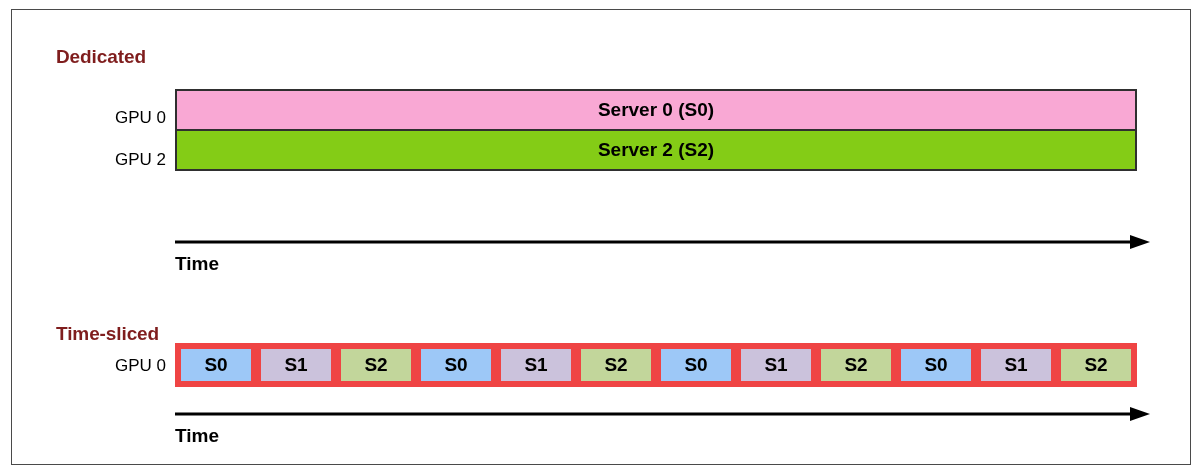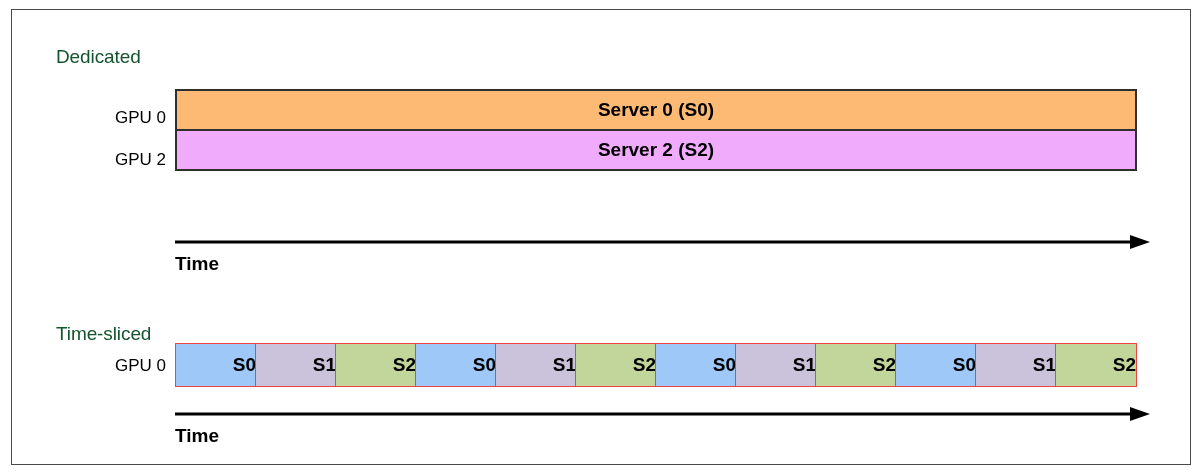--- a/index.html
+++ b/index.html
@@ -19,22 +19,22 @@
     width: 1180px;
     height: 456px;
     border: 1px solid #4a4a4a;
     background: #ffffff;
   }
 
   
   .section-heading {
     position: absolute;
     font-size: 19px;
-    font-weight: normal;
-    color: #14532d;
+    font-weight: bold;
+    color: #7f1d1d;
     letter-spacing: -0.1px;
     white-space: nowrap;
   }
   #heading-dedicated  { left: 44px; top: 36px; }
   #heading-timesliced { left: 44px; top: 277px; margin-top: 36px; }
 
   
   .row-label {
     position: absolute;
     width: 110px;
@@ -73,25 +73,25 @@
   #sliced-row {
     position: absolute;
     left: 163px;
     top: 333px;
     width: 962px;
     height: 44px;
     display: flex;
   }
   .slice {
     flex: 1 1 0;
-    border: 1px solid #ef4444;
+    border: 6px solid #ef4444;
     margin-left: -2px;
     display: flex;
     align-items: center;
-    justify-content: flex-end;
+    justify-content: center;
   }
   .slice:first-child { margin-left: 0; }
   .slice-text {
     font-size: 19px;
     font-weight: bold;
     color: #000000;
     white-space: nowrap;
   }
 
   
@@ -121,24 +121,24 @@
 <body>
 
 <div id="figure">
 
   <div class="section-heading" id="heading-dedicated">Dedicated</div>
 
   <div class="row-label" id="label-gpu0" style="left:44px; top:98px;">GPU 0</div>
   <div class="row-label" id="label-gpu1" style="left:44px; top:140px;">GPU 2</div>
 
   <div id="dedicated-bars">
-    <div class="gpu-bar" style="background-color: #fdba74;">
+    <div class="gpu-bar" style="background-color: #f9a8d4;">
       <span class="gpu-bar-text">Server 0 (S0)</span>
     </div>
-    <div class="gpu-bar" style="background-color: #f0abfc;">
+    <div class="gpu-bar" style="background-color: #84cc16;">
       <span class="gpu-bar-text">Server 2 (S2)</span>
     </div>
   </div>
 
   <div class="time-axis" id="time-axis-top">
     <svg width="975" height="16" viewBox="0 0 975 16">
       <line x1="0" y1="8" x2="958" y2="8" stroke="#000000" stroke-width="3"></line>
       <polygon points="955,1 975,8 955,15" fill="#000000"></polygon>
     </svg>
   </div>

